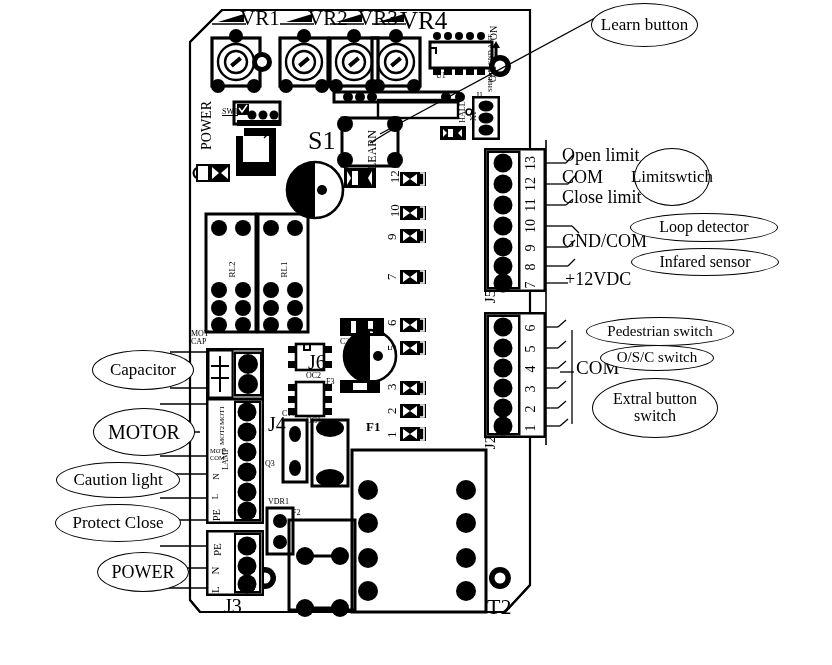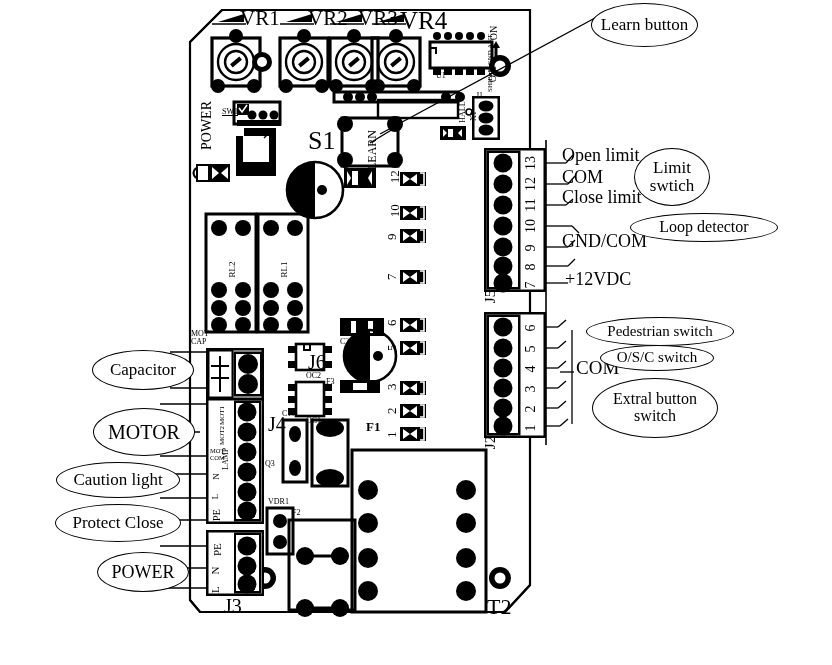--- a/index.html
+++ b/index.html
@@ -478,29 +478,32 @@
 <div class="lbl vt" style="left:211px;top:510px;font-size:10px;transform:rotate(-90deg);">PE</div>
 
 <div class="lbl vt" style="left:211px;top:544px;font-size:11px;transform:rotate(-90deg);">PE</div>
 <div class="lbl vt" style="left:212px;top:565px;font-size:11px;transform:rotate(-90deg);">N</div>
 <div class="lbl vt" style="left:212px;top:584px;font-size:11px;transform:rotate(-90deg);">L</div>
 
 <div class="callout" style="left:591px;top:3px;width:105px;height:42px;font-size:17px;">
   <span>Learn button</span>
 </div>
 
-<div class="callout" style="left:634px;top:148px;width:74px;height:56px;font-size:17px;flex-direction:column;">
+<div class="callout" style="left:634px;top:148px;width:74px;height:56px;font-size:17px;flex-direction:row;">
   <span>Limit</span>
   <span>swtich</span>
 </div>
 
 <div class="callout" style="left:630px;top:213px;width:146px;height:27px;font-size:16px;">
   <span>Loop detector</span>
 </div>
 
+<div class="callout" style="left:631px;top:248px;width:146px;height:26px;font-size:16px;">
+  <span>Infared sensor</span>
+</div>
 
 <div class="callout" style="left:586px;top:317px;width:146px;height:27px;font-size:15px;">
   <span>Pedestrian switch</span>
 </div>
 
 <div class="callout" style="left:600px;top:345px;width:112px;height:24px;font-size:15px;">
   <span>O/S/C switch</span>
 </div>
 
 <div class="callout" style="left:592px;top:378px;width:124px;height:58px;font-size:16px;flex-direction:column;">

